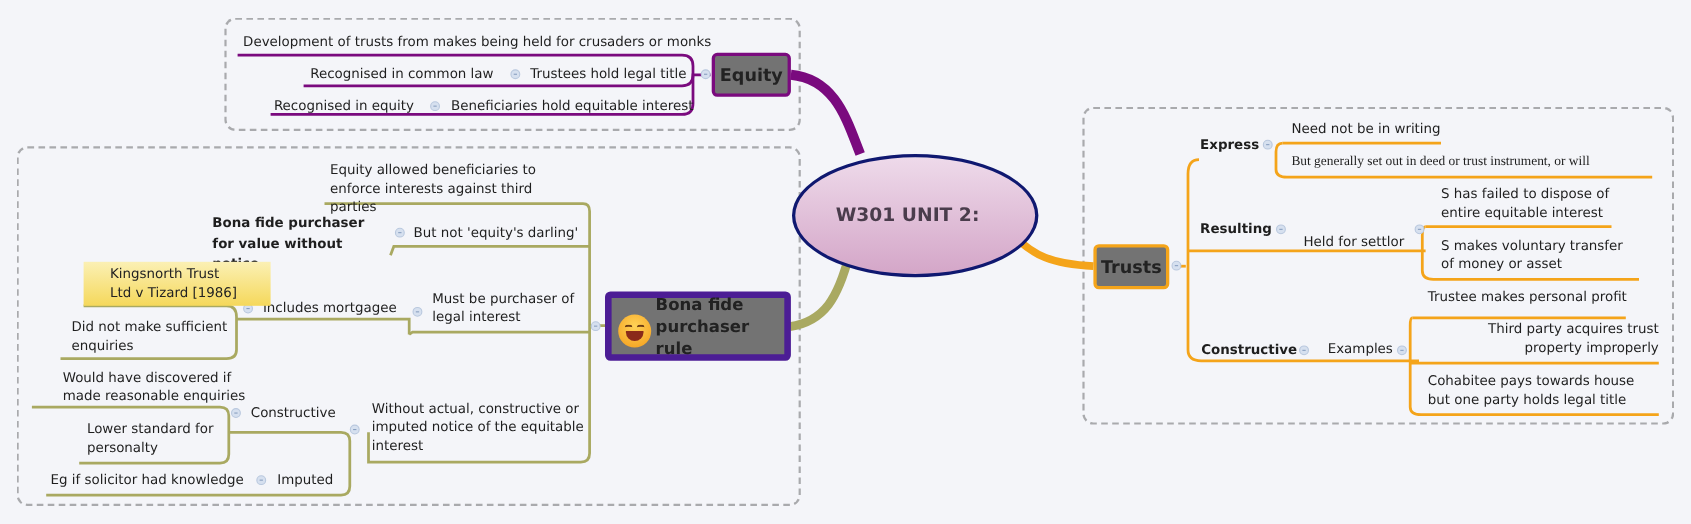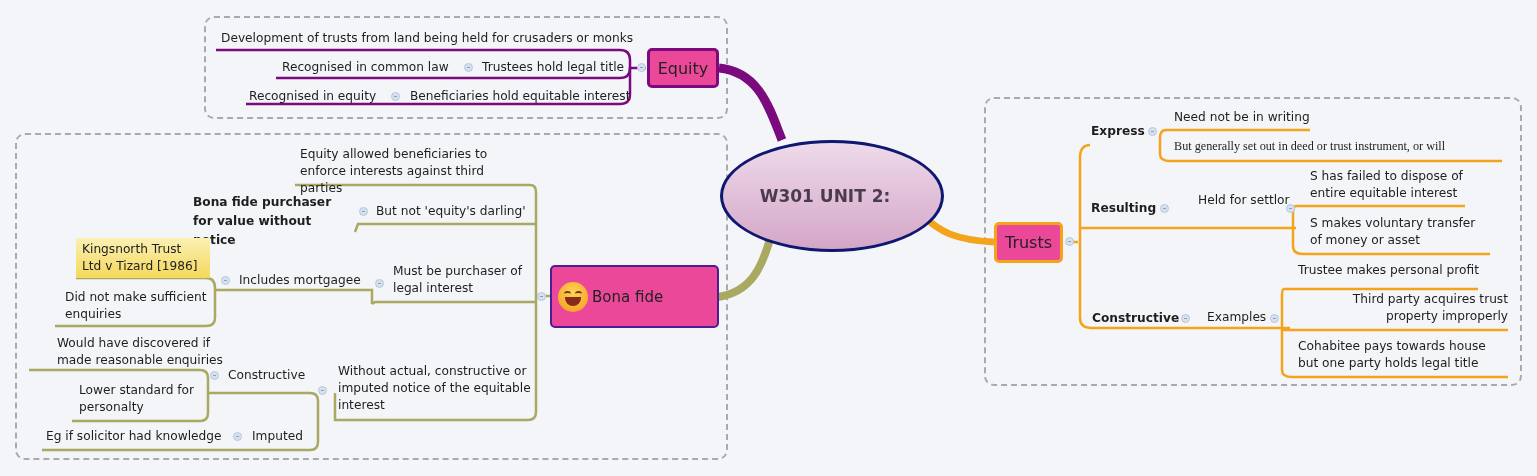--- a/index.html
+++ b/index.html
@@ -17,32 +17,32 @@
   .t.b { font-weight:bold; }
   .t.ml { white-space:normal; }
   .collapse {
     position:absolute; width:9px; height:9px; border-radius:50%;
     background:#d6e0ef; border:1px solid #b9c8de; box-sizing:border-box;
   }
   .collapse::after {
     content:""; position:absolute; left:2px; top:3px; width:3px; height:1px; background:#8aa0c0;
   }
   .topic {
-    position:absolute; background:#ec4899; box-sizing:border-box; border-radius:5px;
-    font-weight:normal; display:flex; align-items:center; justify-content:center; color:#222;
+    position:absolute; background:#737373; box-sizing:border-box; border-radius:5px;
+    font-weight:bold; display:flex; align-items:center; justify-content:center; color:#222;
   }
   .central {
     position:absolute; left:720px; top:140px; width:224px; height:112px;
     border:3px solid #0f1870; border-radius:50%; box-sizing:border-box;
     background:linear-gradient(#eedaea, #d4a6c8);
     display:flex; flex-direction:column; align-items:center; justify-content:center;
     font-weight:bold; font-size:17px; color:#4a3c4c; line-height:21px;
   }
   .note {
-    position:absolute; background:linear-gradient(#fbf0b4,#f5d85b); padding:3px 6px;
+    position:absolute; background:linear-gradient(#fbf0b4,#f5d85b); padding:3px 24px;
     font-size:12.2px; line-height:17px;
   }
   .emoji {
     position:absolute; width:30px; height:30px; border-radius:50%;
     background:radial-gradient(circle at 50% 35%, #ffd257, #f39c1a);
   }
   .emoji .eye { position:absolute; top:9px; width:7px; height:4px; border-top:2px solid #6b3a12; border-radius:50% 50% 0 0; }
   .emoji .mouth { position:absolute; left:7px; top:15px; width:16px; height:9px; background:#8a2a1a; border-radius:0 0 9px 9px; }
 </style>
 </head>
@@ -89,36 +89,37 @@
 </svg>
 
 <div class="central">
   <div style="margin-left:-14px;">W301 UNIT 2:</div>
 </div>
 
 <div class="topic" style="left:647px;top:48px;width:72px;height:40px;border:3px solid #7a0a7e;font-size:16px;">
   <span>Equity</span>
 </div>
 <div class="collapse" style="left:637px;top:63px;"></div>
-<div class="t" style="left:221px;top:30px;">Development of trusts from land being held for crusaders or monks</div>
+<div class="t" style="left:221px;top:30px;">Development of trusts from makes being held for crusaders or monks</div>
 <div class="t" style="left:482px;top:59px;">Trustees hold legal title</div>
 <div class="collapse" style="left:464px;top:63px;"></div>
 <div class="t" style="left:282px;top:59px;">Recognised in common law</div>
 <div class="t" style="left:410px;top:88px;">Beneficiaries hold equitable interest</div>
 <div class="collapse" style="left:391px;top:92px;"></div>
 <div class="t" style="left:249px;top:88px;">Recognised in equity</div>
 
-<div class="topic" style="left:550px;top:265px;width:169px;height:63px;border:2px solid #4c1d95;font-size:15px;justify-content:flex-start;">
+<div class="topic" style="left:550px;top:265px;width:169px;height:63px;border:6px solid #4c1d95;font-size:15px;justify-content:flex-end;">
   <div class="emoji" style="left:6px;top:15px;">
     <div class="eye" style="left:6px;"></div>
       <div class="eye" style="left:17px;"></div>
       <div class="mouth"></div>
   </div>
   <div style="margin-left:40px;line-height:20px;">
     <div>Bona fide</div>
+    <div>purchaser rule</div>
   </div>
 </div>
 <div class="collapse" style="left:537px;top:292px;"></div>
 
 <div class="t ml" style="left:300px;top:146px;width:230px;">Equity allowed beneficiaries to enforce interests against third parties</div>
 <div class="t" style="left:376px;top:203px;">But not 'equity's darling'</div>
 <div class="collapse" style="left:359px;top:207px;"></div>
 <div class="t b ml" style="left:193px;top:193px;width:160px;line-height:19px;">Bona fide purchaser for value without notice</div>
 
 <div class="t ml" style="left:393px;top:263px;width:140px;">Must be purchaser of legal interest</div>
@@ -143,21 +144,21 @@
 </div>
 <div class="collapse" style="left:1065px;top:237px;"></div>
 
 <div class="t b" style="left:1091px;top:123px;">Express</div>
 <div class="collapse" style="left:1148px;top:127px;"></div>
 <div class="t" style="left:1174px;top:109px;">Need not be in writing</div>
 <div class="t" style="left:1174px;top:138px;font-family:Liberation Serif, serif;">But generally set out in deed or trust instrument, or will</div>
 
 <div class="t b" style="left:1091px;top:200px;">Resulting</div>
 <div class="collapse" style="left:1160px;top:204px;"></div>
-<div class="t" style="left:1185px;top:192px;margin-left:13px;">Held for settlor</div>
+<div class="t" style="left:1185px;top:212px;">Held for settlor</div>
 <div class="collapse" style="left:1286px;top:204px;"></div>
 <div class="t ml" style="left:1310px;top:168px;width:170px;">S has failed to dispose of entire equitable interest</div>
 <div class="t ml" style="left:1310px;top:215px;width:180px;">S makes voluntary transfer of money or asset</div>
 
 <div class="t b" style="left:1092px;top:310px;">Constructive</div>
 <div class="collapse" style="left:1181px;top:314px;"></div>
 <div class="t" style="left:1207px;top:309px;">Examples</div>
 <div class="collapse" style="left:1270px;top:314px;"></div>
 <div class="t" style="left:1298px;top:262px;">Trustee makes personal profit</div>
 <div class="t ml" style="left:1298px;top:291px;width:210px;text-align:right;">Third party acquires trust property improperly</div>

